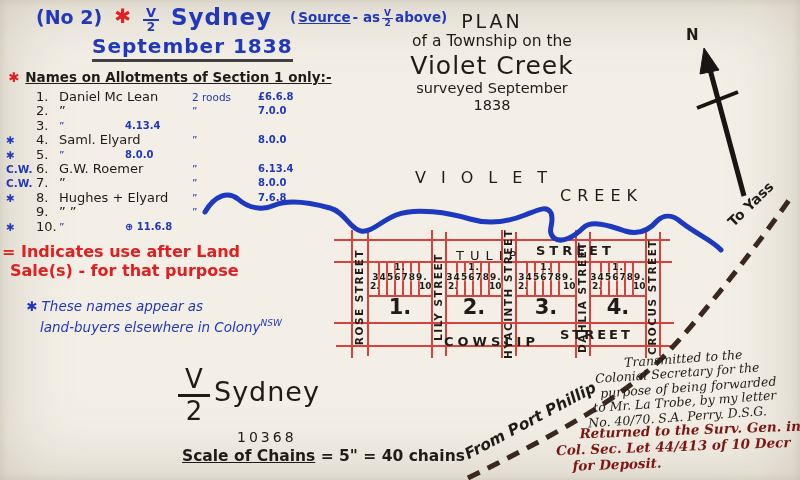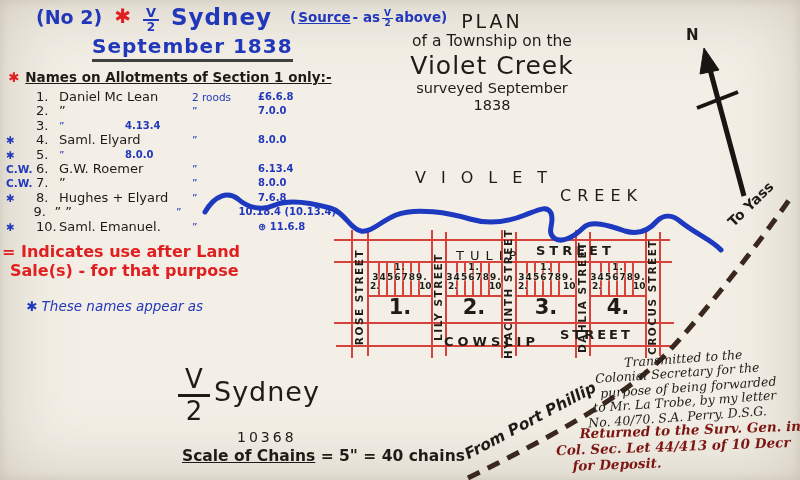--- a/index.html
+++ b/index.html
@@ -210,38 +210,37 @@
       <span class="n">8.</span>
       <span class="nm">Hughes + Elyard</span>
       <span class="u">”</span>
       <span class="a">7.6.8</span>
     </div>
       <div class="row">
       <span class="m"></span>
       <span class="n">9.</span>
       <span class="nm">”     ”</span>
       <span class="u">”</span>
-      <span class="a">10.18.4 (10.13.4)</span>
     </div>
       <div class="row">
       <span class="m">✱</span>
       <span class="n">10.</span>
-      <span class="nm">Saml. Emanuel.</span>
       <span class="u">”</span>
       <span class="a">⊕ 11.6.8</span>
     </div>
     </div>
 
   <div class="abs rednote red">
     <div>= Indicates use after Land</div>
     <div>Sale(s) - for that purpose</div>
   </div>
 
   <div class="abs bluenote blue">
     <div><span>✱</span> <span>These names appear as</span></div>
+    <div><span>land-buyers elsewhere in Colony</span><sup>NSW</sup></div>
   </div>
 
   <div class="abs title">
     <div class="t1">PLAN</div>
     <div class="t2">of a Township on the</div>
     <div class="t3">Violet Creek</div>
     <div class="t4">surveyed September</div>
     <div class="t5">1838</div>
   </div>
 

